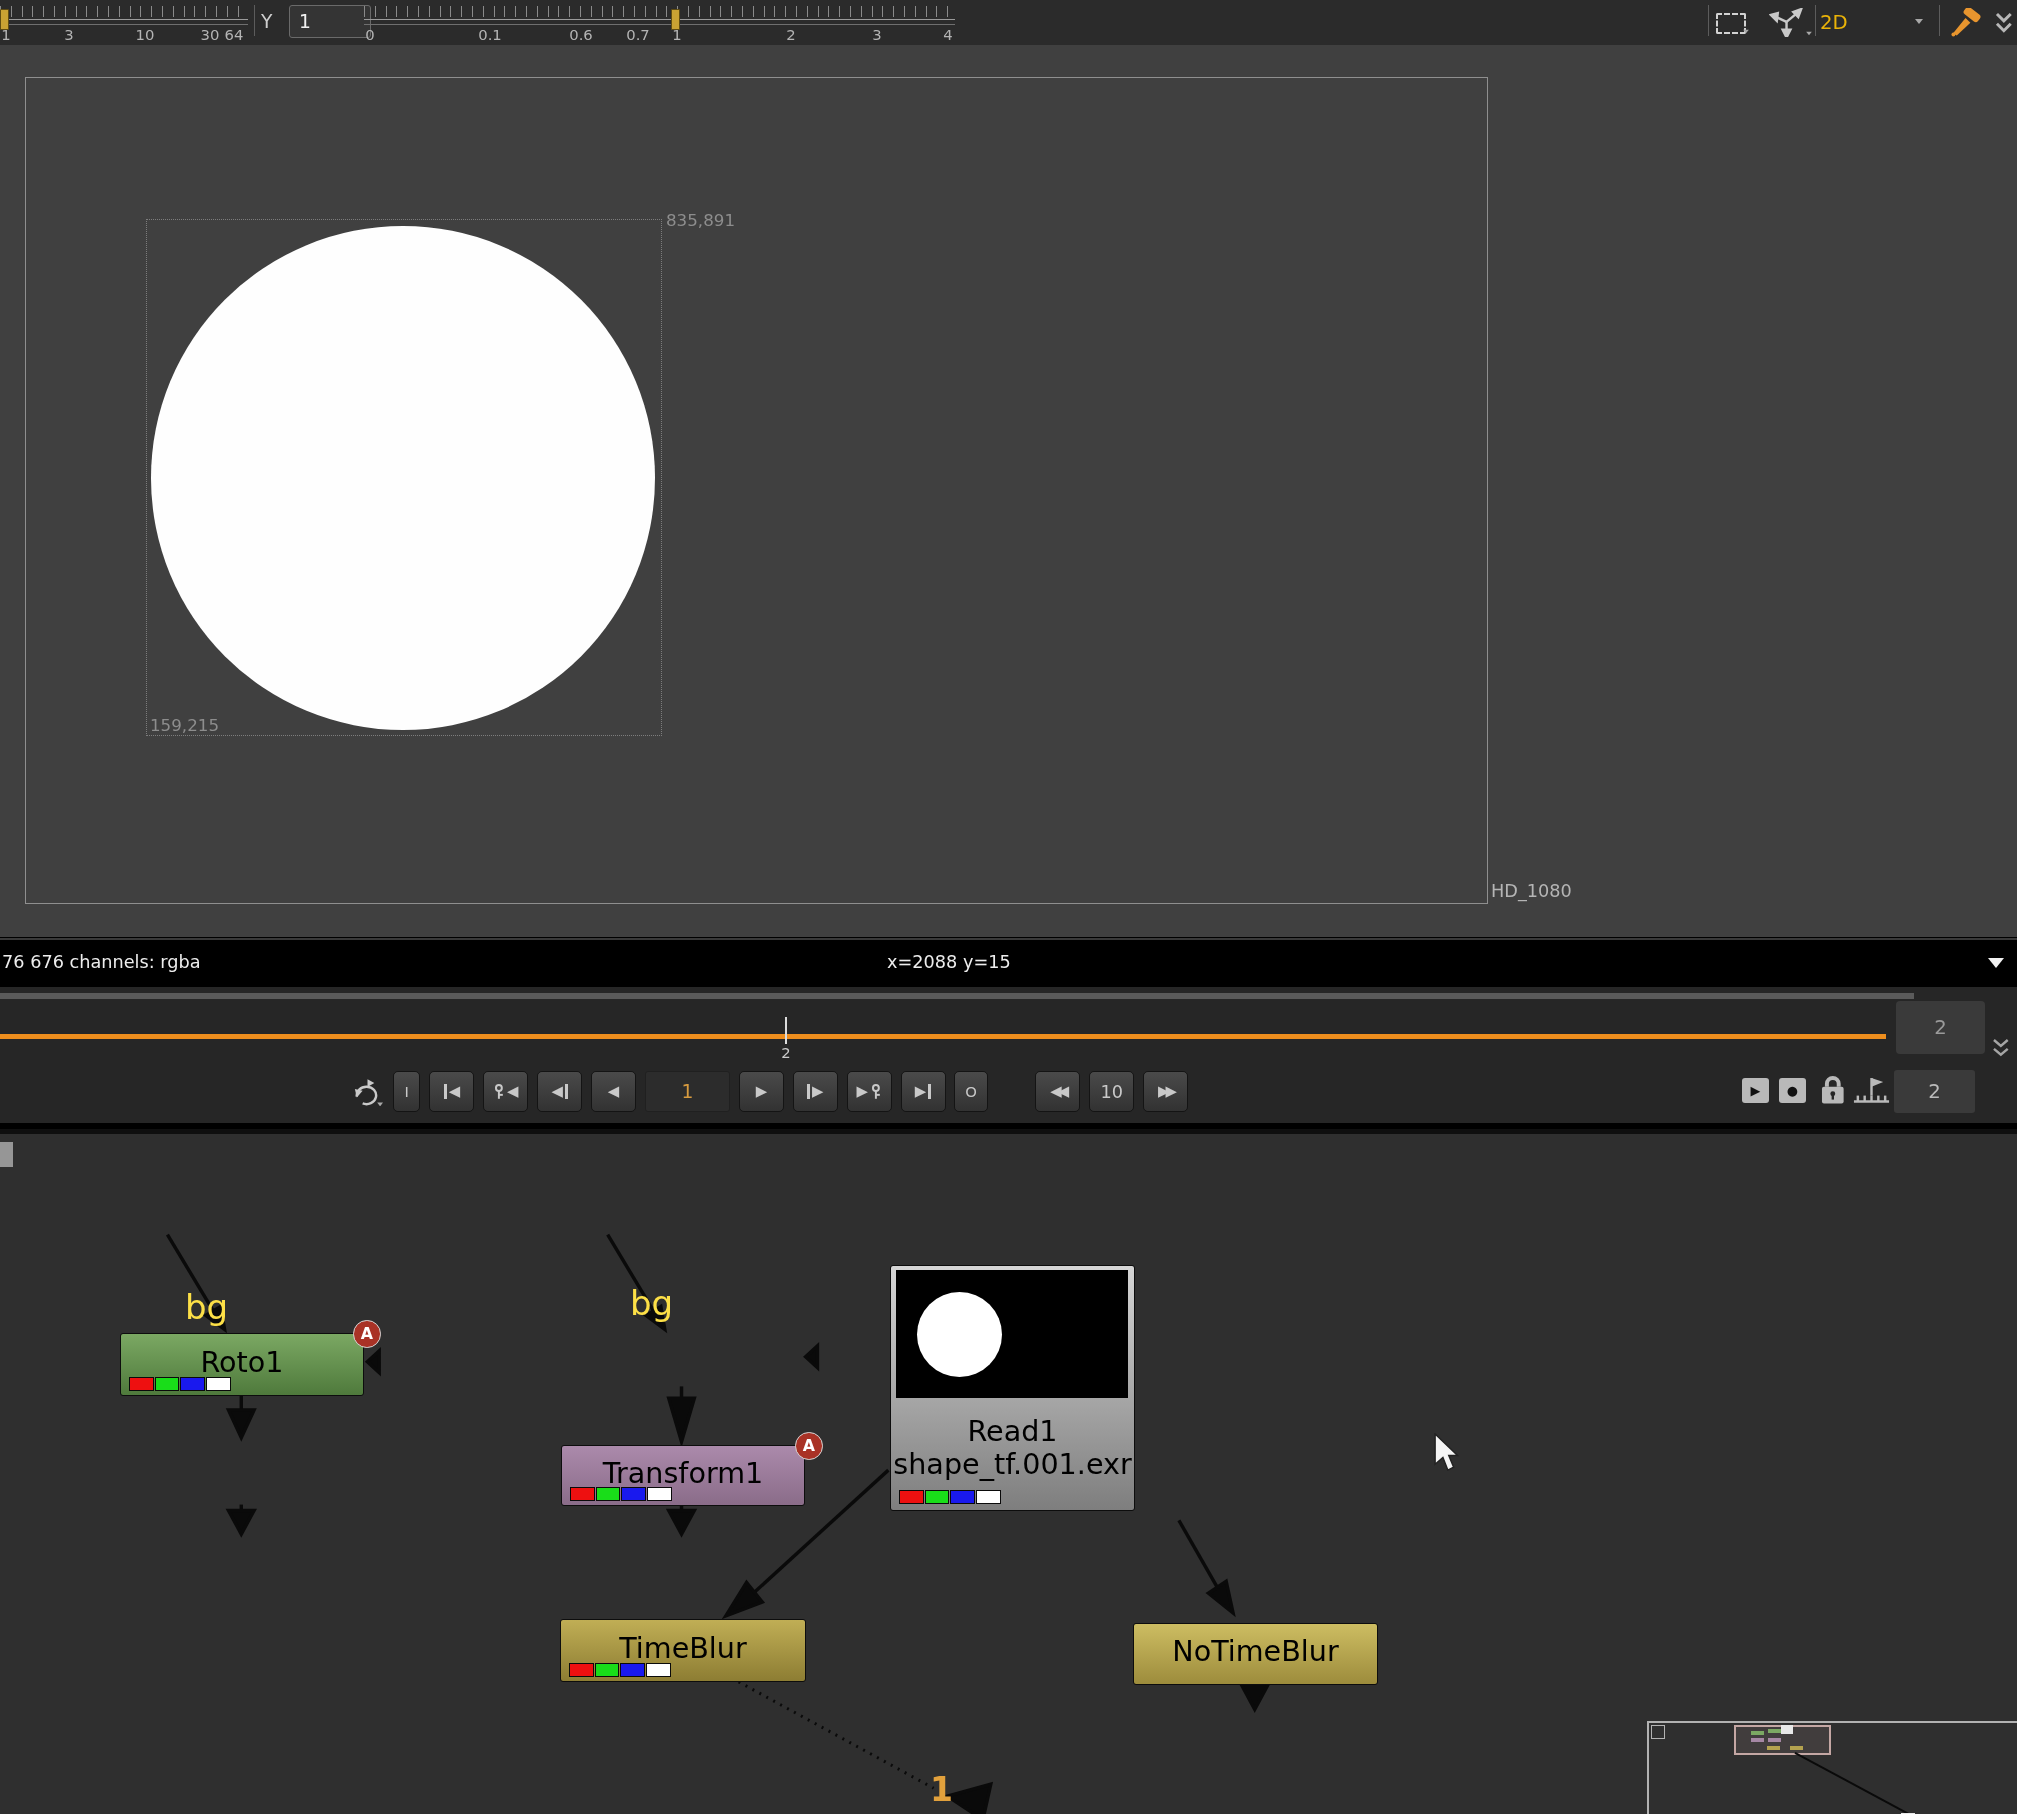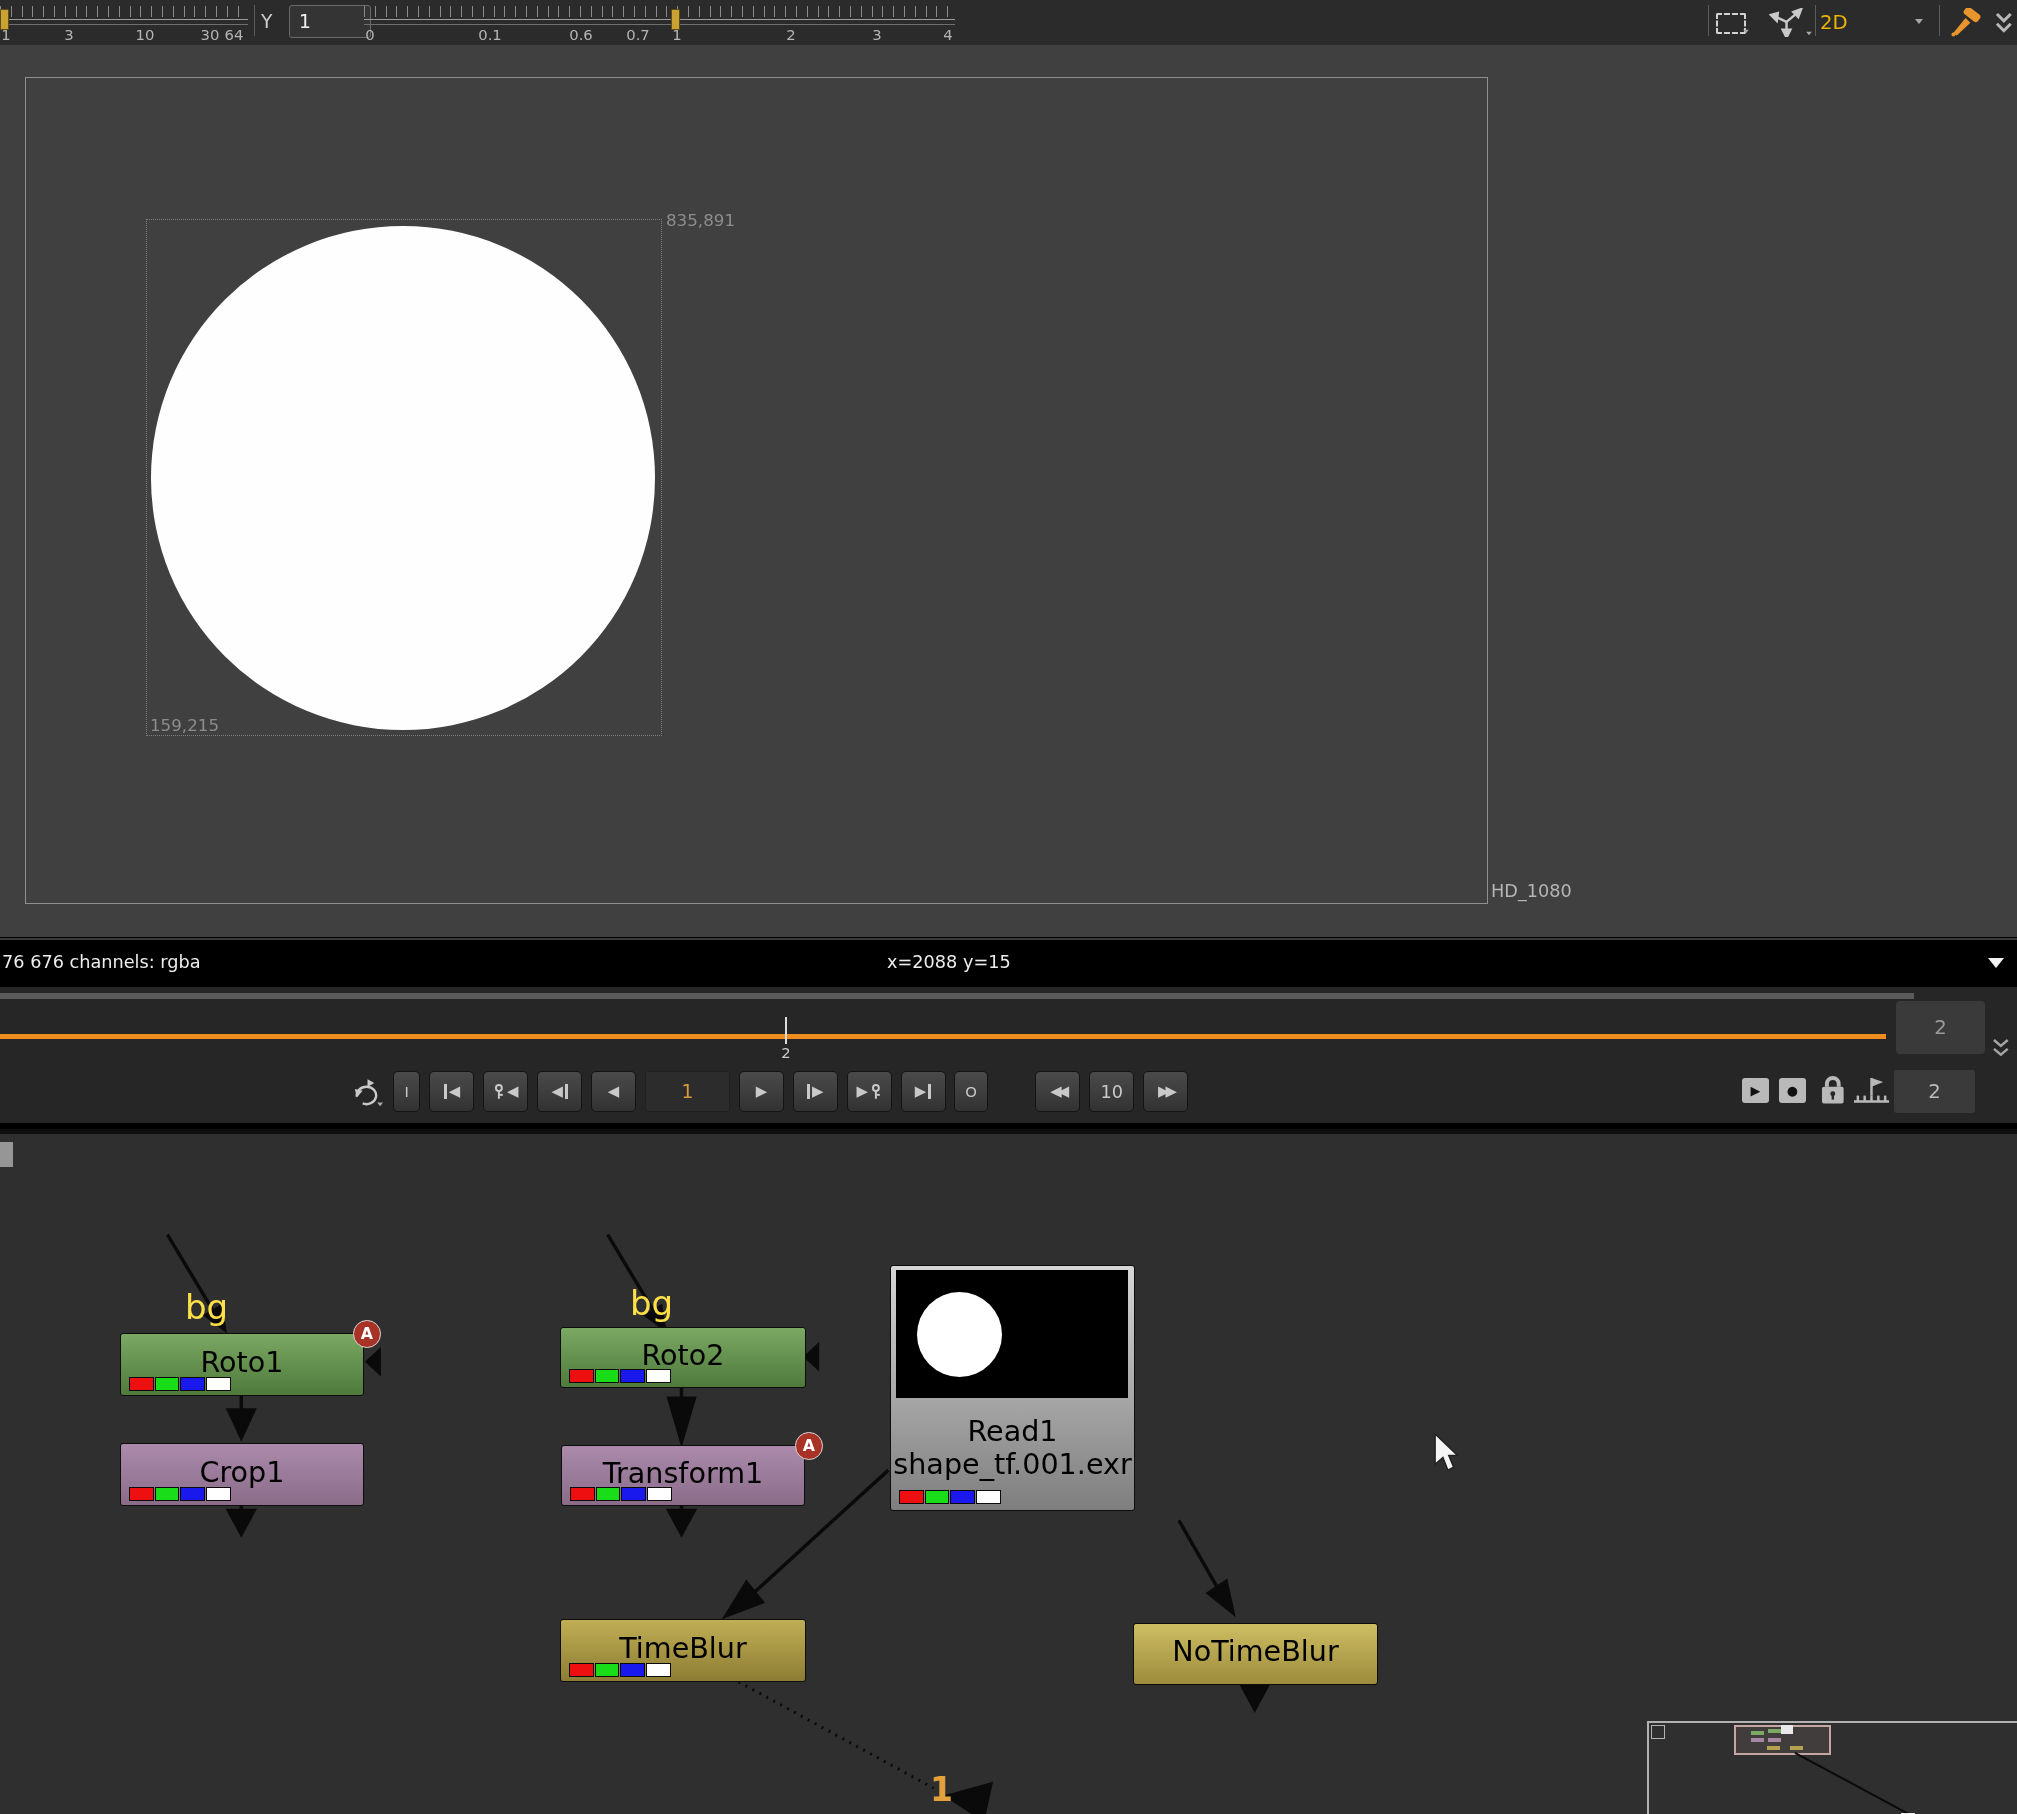--- a/index.html
+++ b/index.html
@@ -313,39 +313,21 @@
         <i class="c-r"></i>
         <i class="c-g"></i>
         <i class="c-b"></i>
         <i class="c-w"></i>
       </div>
   </div>
   <div class="badge" style="left:353px;top:186px">
       <span>A</span>
     </div>
 
-  <div class="node purple" style="left:120px;top:309px;width:242px;height:61px">
-    <span class="nlabel">Crop1</span>
-    <div class="chanstrip">
-        <i class="c-r"></i>
-        <i class="c-g"></i>
-        <i class="c-b"></i>
-        <i class="c-w"></i>
-      </div>
-  </div>
-
-  <div class="node green" style="left:560px;top:193px;width:244px;height:59px">
-    <span class="nlabel">Roto2</span>
-    <div class="chanstrip">
-        <i class="c-r"></i>
-        <i class="c-g"></i>
-        <i class="c-b"></i>
-        <i class="c-w"></i>
-      </div>
-  </div>
+
 
   <div class="node purple" style="left:561px;top:311px;width:242px;height:59px">
     <span class="nlabel">Transform1</span>
     <div class="chanstrip">
         <i class="c-r"></i>
         <i class="c-g"></i>
         <i class="c-b"></i>
         <i class="c-w"></i>
       </div>
   </div>

